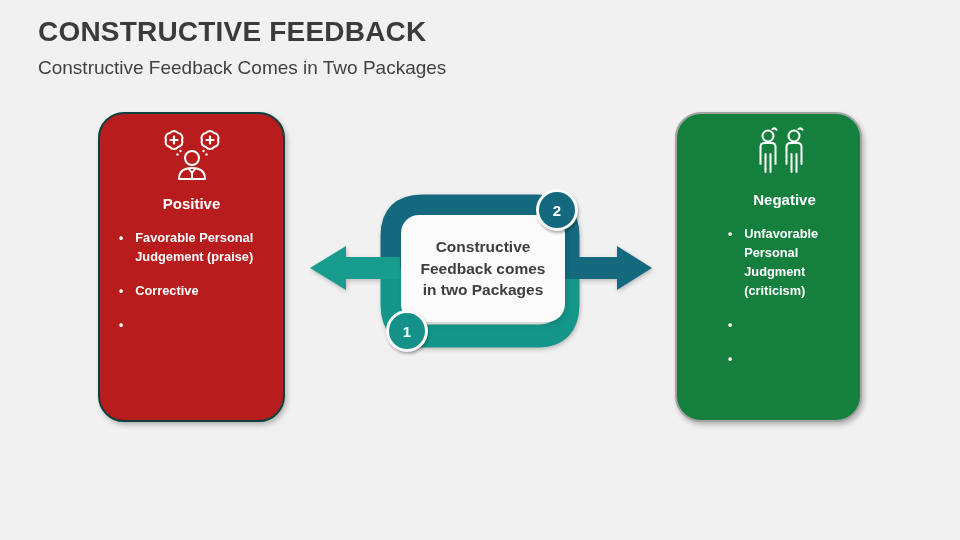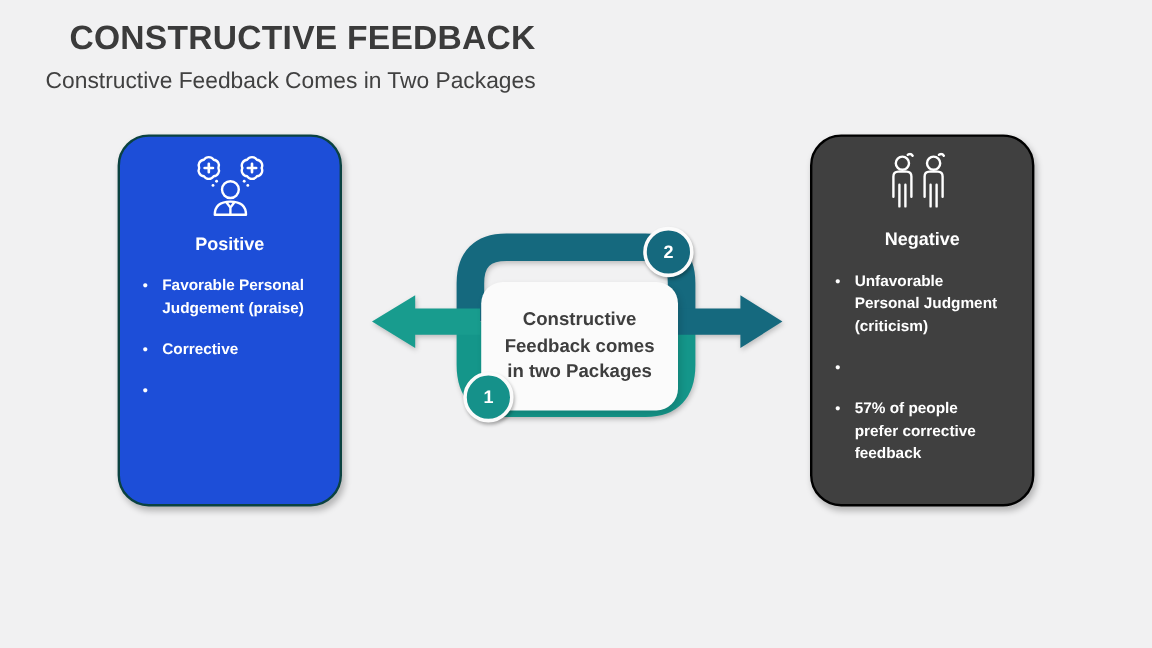--- a/index.html
+++ b/index.html
@@ -7,55 +7,54 @@
   body {
     background: #f1f1f2;
     font-family: "Liberation Sans", "DejaVu Sans", sans-serif;
     position: relative;
   }
   .slide { position: absolute; inset: 0; }
 
   
   .header { position: absolute; left: 38px; top: 16px; }
   .title {
-    font-size: 28px; font-weight: bold; color: #3b3b3b; letter-spacing: 0.2px; text-align: right;
+    font-size: 28px; font-weight: bold; color: #3b3b3b; letter-spacing: 0.2px;
   }
   .subtitle {
     margin-top: 9px; font-size: 19px; color: #414141;
   }
 
   
   .card {
     position: absolute; top: 112px; width: 187px; height: 310px;
     border-radius: 26px; box-shadow: 2px 3px 5px rgba(0,0,0,0.25);
     color: #ffffff;
   }
-  .card-positive { left: 98px;  background: #1d4ed8; border: 2px solid #0b4240; }
-  .card-negative { left: 675px; background: #404040; border: 2px solid #000000; }
+  .card-positive { left: 98px;  background: #b91c1c; border: 2px solid #0b4240; }
+  .card-negative { left: 675px; background: #15803d; border: 2px solid #a3a3a3; padding-left: 32px; }
   .card-icon { display: block; margin: 13px auto 0; }
   .card-title {
     text-align: center; font-size: 15px; font-weight: bold; margin-top: 10px;
   }
   .card-list { list-style: none; margin-top: 17px; padding: 0 12px 0 19px; }
   .card-list li {
     display: flex; gap: 12px; margin-bottom: 15px;
     font-size: 12.8px; font-weight: bold; line-height: 1.48;
   }
   .bullet-dot { font-size: 12px; line-height: 1.6; }
   .bullet-text { white-space: pre-line; }
 
   
   .diagram { position: absolute; left: 300px; top: 180px; width: 360px; height: 180px; }
   .diagram svg.loop { position: absolute; inset: 0; filter: drop-shadow(1px 2px 2px rgba(0,0,0,0.22)); }
   .center-box {
     position: absolute; left: 101px; top: 35px; width: 164px; height: 107px;
     background: #fbfbfb; border-radius: 18px;
     display: flex; align-items: center; justify-content: center;
     box-shadow: 2px 3px 5px rgba(0,0,0,0.12);
-    margin-top: 20px;
   }
   .center-box .label {
     font-size: 15.5px; font-weight: bold; color: #3e3e3e; text-align: center;
     line-height: 1.4; white-space: pre-line;
   }
   .num-badge {
     position: absolute; width: 42px; height: 42px; border-radius: 50%;
     border: 3px solid #fbfbfb; display: flex; align-items: center; justify-content: center;
     color: #ffffff; font-size: 15px; font-weight: bold;
     box-shadow: 1px 2px 3px rgba(0,0,0,0.3);
@@ -137,23 +136,20 @@
         <span class="bullet-dot">•</span>
         <span class="bullet-text">Unfavorable
 Personal Judgment
 (criticism)</span>
       </li>
       <li>
         <span class="bullet-dot">•</span>
       </li>
       <li>
         <span class="bullet-dot">•</span>
-        <span class="bullet-text">57% of people
-prefer corrective
-feedback</span>
       </li>
     </ul>
   </div>
 
   <div class="diagram">
     <svg class="loop" width="360" height="180" viewBox="0 0 360 180">
 
       <path d="M 92 88 L 92 56 Q 92 26 122 26 L 238 26 Q 268 26 268 56 L 268 88" fill="none" stroke="#15697e" stroke-width="23"></path>
 
       <path d="M 92 88 L 92 124 Q 92 156 122 156 L 238 156 Q 268 156 268 124 L 268 88" fill="none" stroke="#14968a" stroke-width="23"></path>

